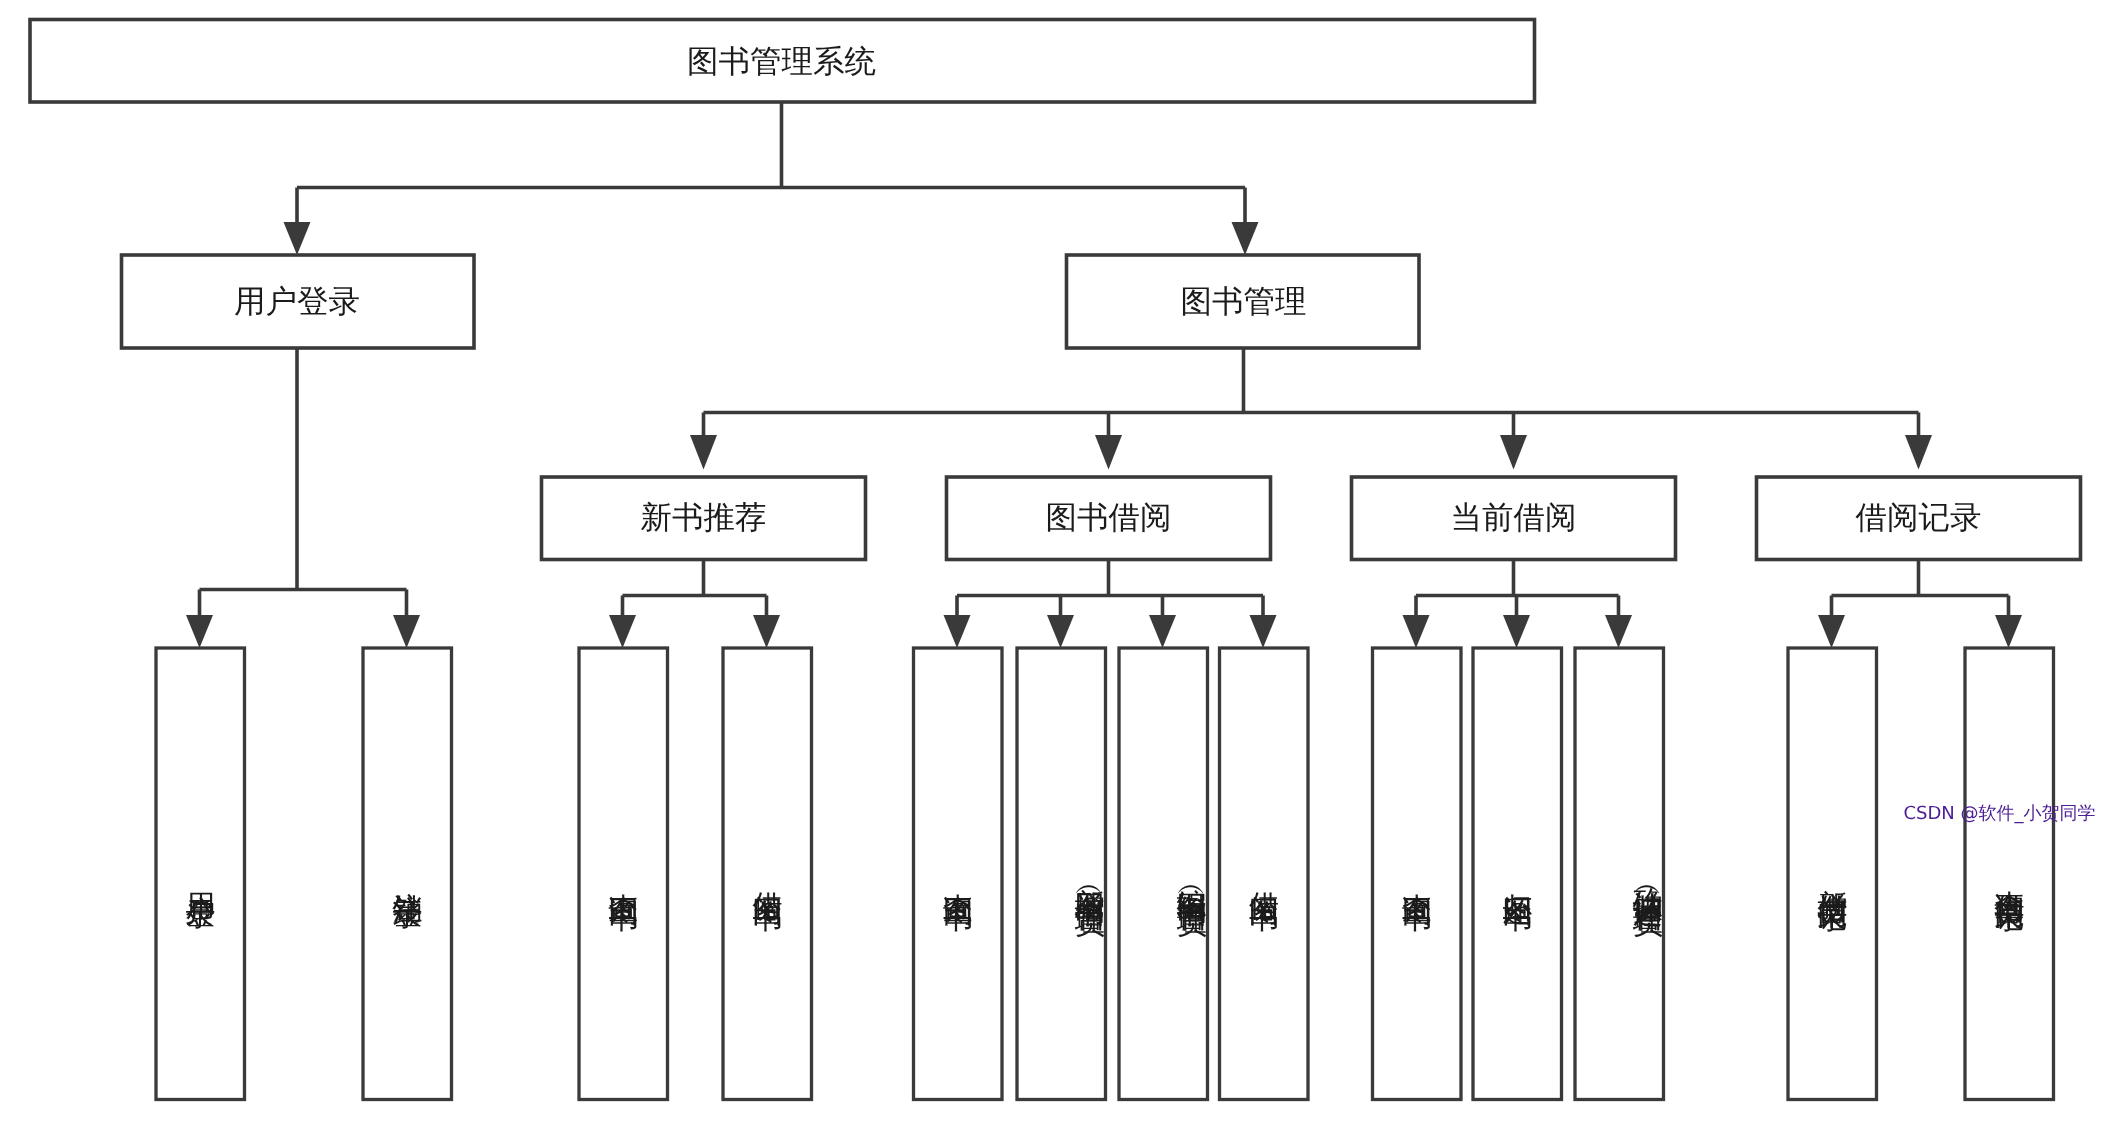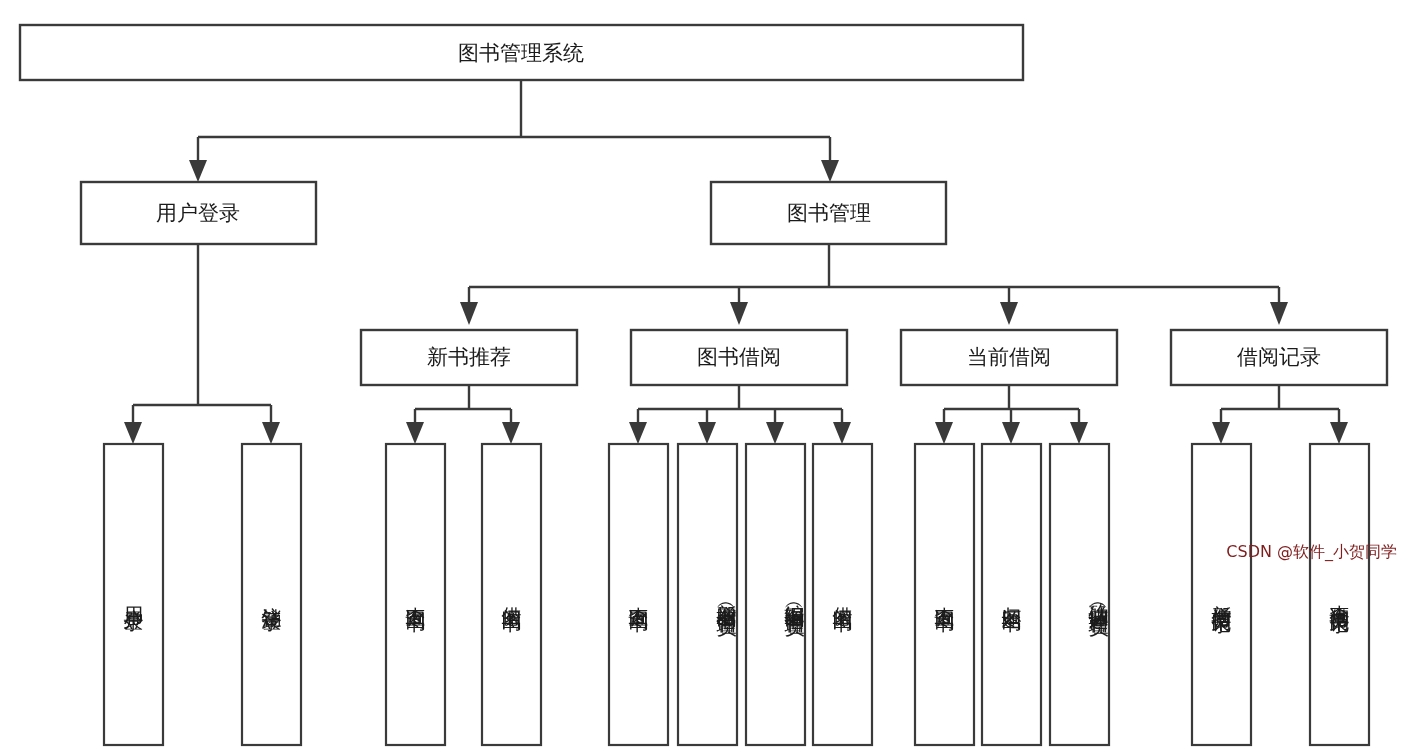--- a/index.html
+++ b/index.html
@@ -12,21 +12,20 @@
     width: 1405px;
     height: 747px;
     font-family: "DejaVu Sans", "Liberation Sans", sans-serif;
     overflow: hidden;
   }
   #diagram-root {
     position: relative;
     width: 1405px;
     height: 555px;
     background: #ffffff;
-    margin-top: 12px;
   }
   svg#flow {
     position: absolute;
     left: 0;
     top: 0;
     width: 1405px;
     height: 747px;
     display: block;
   }
   .node-rect {
@@ -69,22 +68,22 @@
     letter-spacing: 2px;
     white-space: nowrap;
     text-align: center;
     pointer-events: none;
   }
   .watermark {
     position: absolute;
     right: 8px;
     bottom: 4px;
     font-family: "DejaVu Sans", "Liberation Sans", sans-serif;
-    font-size: 16px;
-    color: #7f1d1d;
+    font-size: 12px;
+    color: #4c1d95;
     white-space: nowrap;
     user-select: none;
   }
 </style>
 </head>
 <body>
 
 <div id="diagram-root">
 
   <svg id="flow" viewBox="0 0 1405 747" xmlns="http://www.w3.org/2000/svg">

